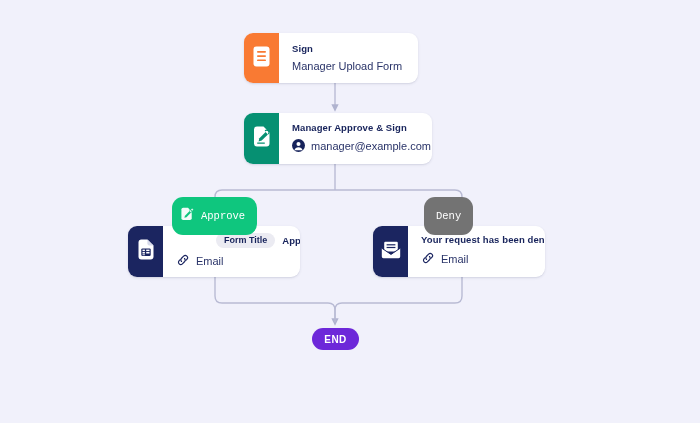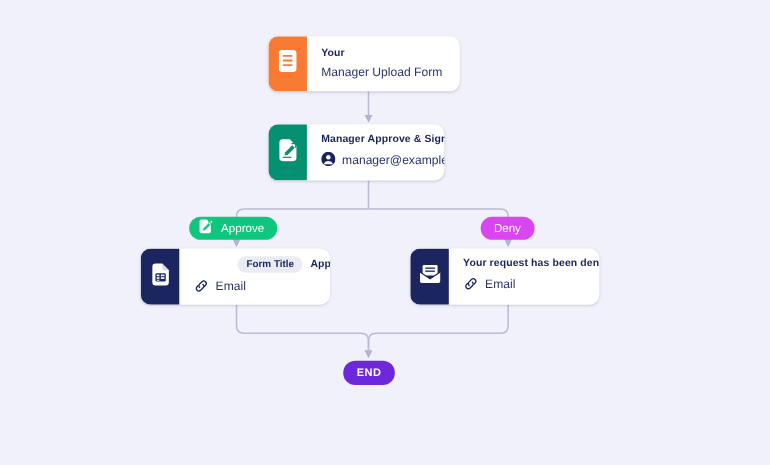--- a/index.html
+++ b/index.html
@@ -72,44 +72,45 @@
   }
   .chip-value{
     font-size:9.5px;
     font-weight:bold;
     color:#17235B;
     white-space:nowrap;
   }
 
   
   #node-form{left:244px;top:33px;width:174px;height:50px;}
-  #node-approve-sign{left:244px;top:113px;width:160px;height:51px;}
+  #node-approve-sign{left:244px;top:113px;width:188px;height:51px;}
   #node-approval-report{left:128px;top:226px;width:172px;height:51px;}
   #node-denied-email{left:373px;top:226px;width:172px;height:51px;}
 
   .panel-orange{background:#F97A33;}
   .panel-green{background:#069072;}
   .panel-navy{background:#1B2560;}
 
   
   .pill{
     position:absolute;
     display:flex;
     align-items:center;
     gap:6px;
-    height:21px;
+    height:38px;
     padding:0 12px;
     border-radius:11px;
     font-size:10.5px;
     color:#FFFFFF;
     z-index:3;
     white-space:nowrap;
+    font-family:Liberation Mono, monospace;
   }
   #pill-approve{left:172px;top:197px;background:#0FC67E;padding-left:8px;}
-  #pill-deny{left:437px;top:197px;background:#d946ef;}
+  #pill-deny{left:424px;top:197px;background:#737373;}
 
   
   #node-end{
     position:absolute;
     left:312px;top:328px;
     width:47px;height:22px;
     border-radius:11px;
     background:#6d28d9;
     color:#FFFFFF;
     font-size:10px;
@@ -152,21 +153,21 @@
       <span>
         <svg width="17" height="21" viewBox="0 0 17 21" xmlns="http://www.w3.org/2000/svg">
           <rect x="0.5" y="0.5" width="16" height="20" rx="3" fill="#FFFFFF"></rect>
           <rect x="4" y="5" width="9" height="1.7" rx="0.85" fill="#F97A33"></rect>
           <rect x="4" y="9.2" width="9" height="1.7" rx="0.85" fill="#F97A33"></rect>
           <rect x="4" y="13.4" width="9" height="1.7" rx="0.85" fill="#F97A33"></rect>
         </svg>
       </span>
     </div>
     <div class="node-body">
-      <div class="node-title">Your</div>
+      <div class="node-title">Sign</div>
       <div class="node-sub">Manager Upload Form</div>
     </div>
   </div>
 
   <div class="node" id="node-approve-sign">
     <div class="icon-panel panel-green">
       <span>
         <svg width="18" height="21" viewBox="0 0 18 21" xmlns="http://www.w3.org/2000/svg">
           <path d="M1 3.5A3 3 0 0 1 4 .5h6.5L16.5 6.4V17.5a3 3 0 0 1-3 3H4a3 3 0 0 1-3-3z" fill="#FFFFFF"></path>
           <path d="M12.6 6.1 L6.4 12.3 L5.6 15.4 L8.7 14.6 L14.9 8.4 Z" fill="#069072"></path>

